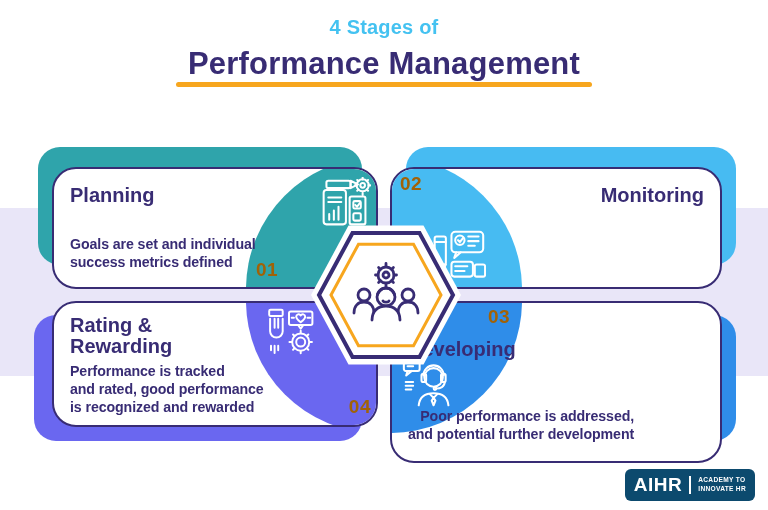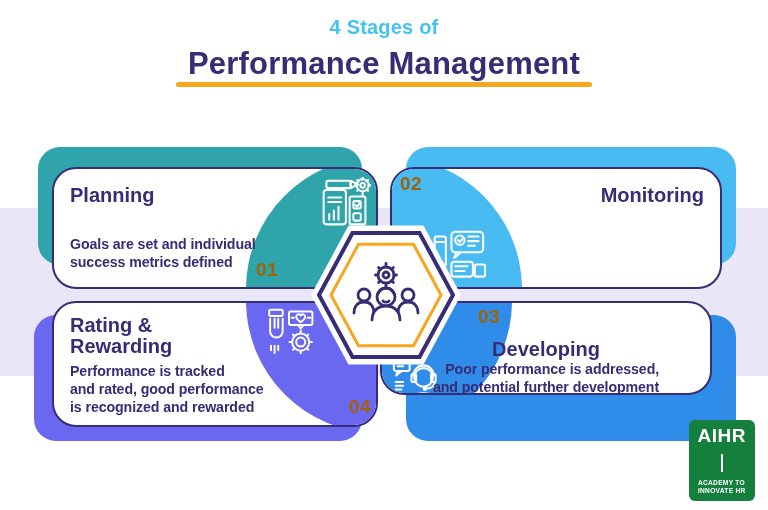--- a/index.html
+++ b/index.html
@@ -20,21 +20,21 @@
   .br-tr{left:406px;top:147px;width:330px;height:118px;background:#47BBF2;}
   .br-bl{left:34px;top:315px;width:328px;height:126px;background:#6A67F0;}
   .br-br{left:406px;top:315px;width:330px;height:126px;background:#2F8DE9;}
 
   .card{position:absolute;background:#fff;border:2.5px solid #382C74;border-radius:24px;
         overflow:hidden;box-sizing:border-box;display:flex;flex-direction:column;
         padding:12px 16px;z-index:2;}
   .c-tl{left:52px;top:167px;width:326px;height:122px;}
   .c-tr{left:390px;top:167px;width:332px;height:122px;align-items:flex-end;text-align:right;}
   .c-bl{left:52px;top:301px;width:326px;height:126px;}
-  .c-br{left:380px;top:301px;width:332px;height:94px;align-items:center;text-align:right;}
+  .c-br{left:390px;top:301px;width:332px;height:162px;align-items:flex-start;text-align:right;}
 
   .disc{position:absolute;width:132px;height:132px;z-index:0;}
   .d-tl{right:-2px;bottom:-2px;background:#2FA4AB;border-top-left-radius:100%;}
   .d-tr{left:-2px;bottom:-2px;background:#47BBF2;border-top-right-radius:100%;}
   .d-bl{right:-2px;top:-2px;background:#6A67F0;border-bottom-left-radius:100%;}
   .d-br{left:-2px;top:-2px;background:#2F8DE9;border-bottom-right-radius:100%;}
 
   .stage-title{font-size:20px;font-weight:700;line-height:1.05;margin:0;z-index:1;color:#382C74;}
   .stage-title span{display:block;}
   .c-tl .stage-title{margin-top:4px;}
@@ -57,21 +57,21 @@
   .sicon{position:absolute;z-index:1;}
   .i-plan{right:5px;top:8px;}
   .i-mon{left:38px;bottom:2px;}
   .i-dev{left:10px;top:54px;}
   .i-rate{right:60px;top:4px;}
 
   .hexsvg{position:absolute;left:306px;top:220px;z-index:4;}
 
   
   .logo{position:absolute;right:13px;bottom:9px;display:flex;align-items:center;gap:7px;
-        background:#15803d;border-radius:6px;padding:5px 9px;z-index:6;flex-direction:column;}
+        background:#0c4a6e;border-radius:6px;padding:5px 9px;z-index:6;}
   .logo-brand{color:#fff;font-size:19px;font-weight:700;letter-spacing:.5px;}
   .logo-div{width:2px;height:18px;background:#fff;}
   .logo-tag{color:#fff;font-size:6.6px;font-weight:700;line-height:1.3;letter-spacing:.3px;}
   .logo-tag span{display:block;}
 </style>
 </head>
 <body>
 
 <div class="canvas">
   <div class="band"></div>

